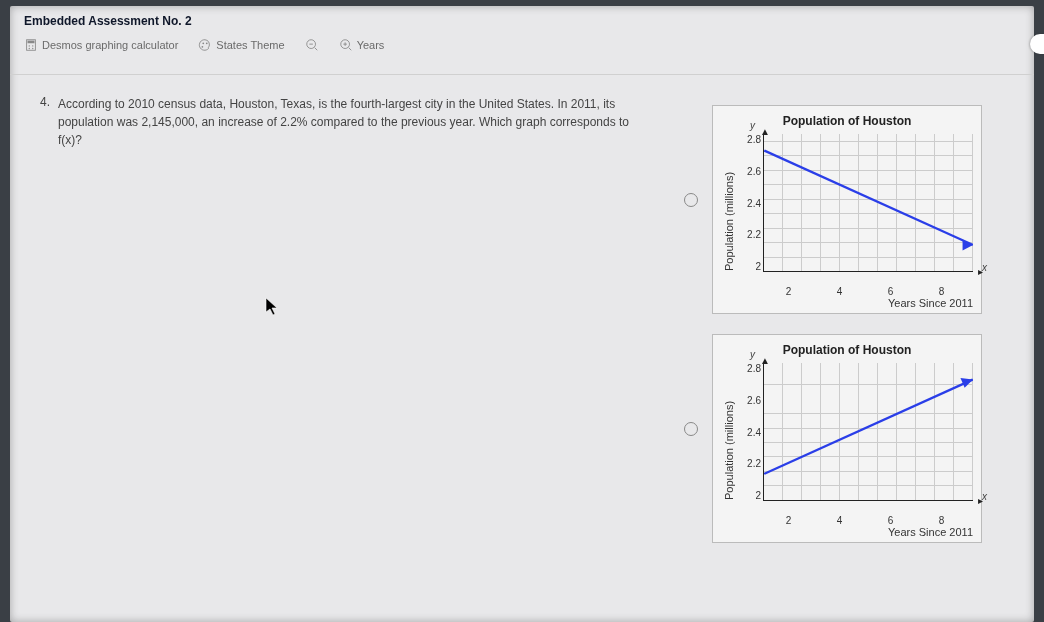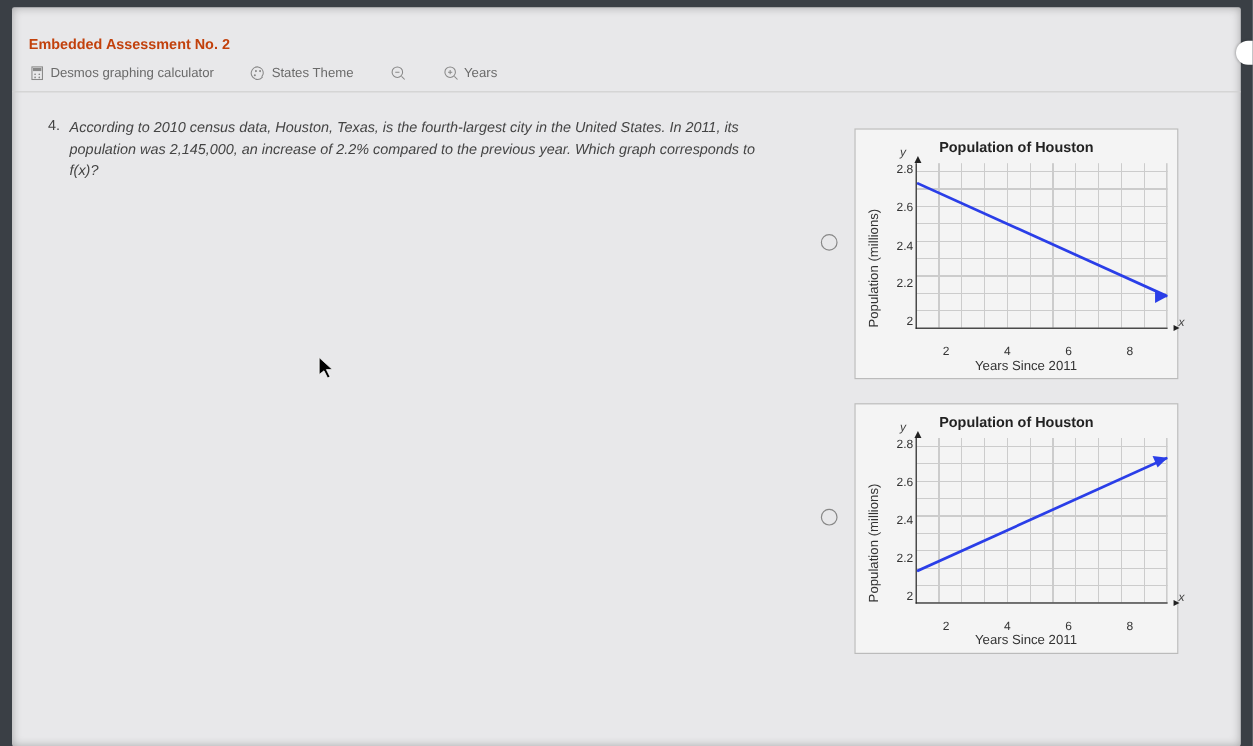--- a/index.html
+++ b/index.html
@@ -1,42 +1,42 @@
 <!DOCTYPE html>
 <html><head>
 <meta charset="utf-8">
 <style>
 * { margin:0; padding:0; box-sizing:border-box; font-family: Arial, sans-serif; }
 body { background:#3a3f45; width:1044px; height:622px; overflow:hidden; position:relative; }
 .page-wrap { background:#e8e8ea; margin:6px 10px 0 10px; height:616px; border-radius:2px; box-shadow:0 0 8px rgba(0,0,0,0.3) inset; overflow:hidden; }
-.header { padding:24px 14px 4px 14px; color:#c2410c; font-size:12px; font-weight:bold; }
-.toolbar { display:flex; align-items:flex-end; gap:30px; padding:6px 14px 8px 14px; border-bottom:1px solid #d0d0d0; color:#6a6a6a; font-size:11px; }
+.header { padding:8px 14px 4px 14px; color:#0f172a; font-size:12px; font-weight:bold; }
+.toolbar { display:flex; align-items:flex-end; gap:20px; padding:6px 14px 22px 14px; border-bottom:1px solid #d0d0d0; color:#6a6a6a; font-size:11px; }
 .tool { display:flex; align-items:center; gap:4px; cursor:pointer; }
 .tool svg { width:14px; height:14px; }
 .content { padding:20px 30px 10px 30px; color:#444; font-size:12px; display:flex; }
 .question-col { flex:1; padding-right:40px; }
 .q-row { display:flex; gap:6px; }
 .q-num { min-width:12px; }
-.q-text { line-height:1.5; font-style:italic; }
+.q-text { line-height:1.5; }
 .options-col { width:320px; display:flex; flex-direction:column; gap:20px; padding-top:10px; }
 .option { display:flex; align-items:center; gap:14px; }
 .radio { width:14px; height:14px; border:1px solid #888; border-radius:50%; flex-shrink:0; margin-top:-20px; }
 .chart-box { border:1px solid #bbb; background:#f4f4f4; width:270px; padding:8px 8px 4px 8px; flex-shrink:0; }
 .chart-inner { display:flex; }
 .yaxis-label { writing-mode:vertical-rl; transform:rotate(180deg); font-size:11px; text-align:center; padding:2px 2px; color:#333; }
 .plot-col { flex:1; }
 .chart-title { font-weight:bold; font-size:12px; text-align:center; margin-bottom:6px; color:#222; }
 .plot { position:relative; height:150px; display:flex; }
 .y-ticks { width:26px; display:flex; flex-direction:column; justify-content:space-between; align-items:flex-end; font-size:10px; color:#333; padding:0 2px 12px 0; }
 .grid-area { flex:1; position:relative; border-left:1px solid #222; border-bottom:1px solid #222; margin-bottom:12px; background:
  repeating-linear-gradient(to right, transparent 0 18px, #ccc 18px 19px),
  repeating-linear-gradient(to top, transparent 0 13.5px, #ccc 13.5px 14.5px);
 }
 .x-ticks { display:flex; justify-content:space-around; font-size:10px; margin-left:26px; margin-right:6px; color:#333; padding-top:2px; }
-.xaxis-label { font-size:11px; text-align:center; color:#333; }
+.xaxis-label { font-size:11px; text-align:right; color:#333; }
 .line { position:absolute; top:0; left:0; width:100%; height:100%; }
 .arrow-y { position:absolute; left:-4px; top:-8px; font-size:10px; color:#222; }
 .arrow-x { position:absolute; right:-10px; bottom:-6px; font-size:10px; color:#222; }
 .axis-y-lbl { position:absolute; left:-14px; top:-14px; font-size:10px; font-style:italic; }
 .axis-x-lbl { position:absolute; right:-14px; bottom:-2px; font-size:10px; font-style:italic; }
 .cursor { position:absolute; left:265px; top:297px; pointer-events:none; }
 .corner { position:absolute; right:0; top:34px; width:14px; height:20px; background:#fff; border-radius:10px 0 0 10px; box-shadow:-1px 0 2px rgba(0,0,0,0.2); }
 </style>
 </head>
 <body>

